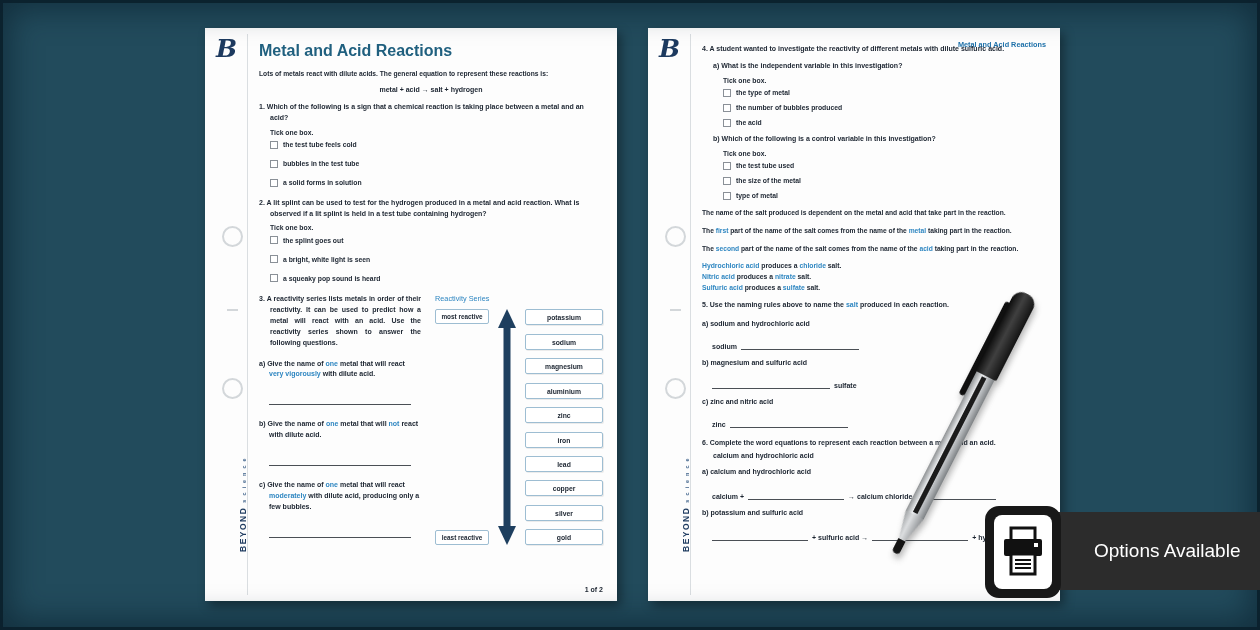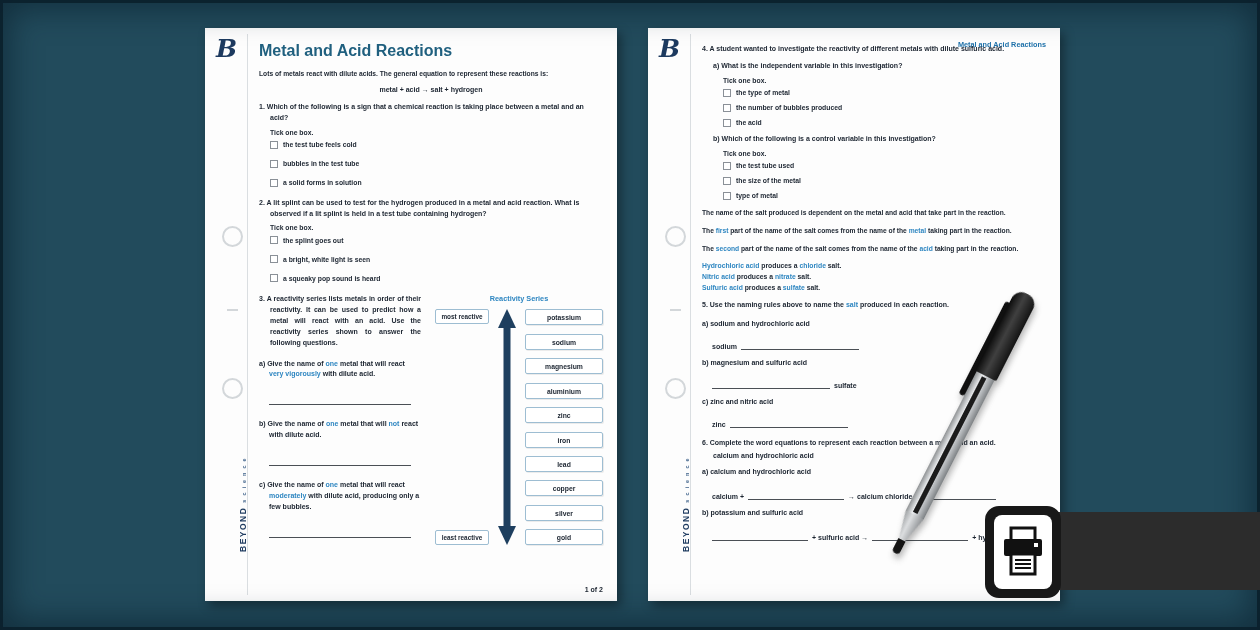--- a/index.html
+++ b/index.html
@@ -53,21 +53,21 @@
   .page-right .opt{ margin-bottom:7px; }
   .acc{ color:#2e86c1; }
 
   
   .q3-wrap{ display:flex; gap:10px; margin-top:12px; }
   .q3-left{ width:162px; }
   .q3-left .q{ text-align:justify; }
   .sub{ margin-top:10px; font-size:7px; font-weight:700; line-height:1.55; padding-left:10px; text-indent:-10px; }
   .ansline{ margin:17px 0 0 10px; width:142px; height:8px; border-bottom:1px solid #4a4f55; }
   .q3-right{ flex:1; padding-left:4px; }
-  .rs-title{ text-align:center; color:#2e86c1; font-size:7.3px; font-weight:700; margin-bottom:6px; }
+  .rs-title{ text-align:left; color:#2e86c1; font-size:7.3px; font-weight:400; margin-bottom:6px; }
   .rs{ display:flex; gap:6px; }
   .rs-labels{ width:54px; height:236px; display:flex; flex-direction:column; justify-content:space-between; }
   .rs-label-box{ border:1px solid #9dbdd2; border-radius:2px; padding:3px 2px; text-align:center;
     font-size:6.4px; font-weight:700; background:#fff; }
   .rs-arrow{ width:24px; display:flex; justify-content:center; }
   .rs-metals{ flex:1; height:236px; display:flex; flex-direction:column; justify-content:space-between; }
   .metal{ height:16px; line-height:15px; border:1px solid #9dbdd2; border-radius:2px; text-align:center;
     font-size:6.8px; font-weight:700; background:#fff; box-shadow:1px 1px 0 rgba(0,0,0,.07); }
   .page-num{ position:absolute; right:14px; bottom:8px; font-size:7px; font-weight:700; }
 
@@ -295,20 +295,21 @@
 <div class="pen">
   <div class="clip"></div>
   <div class="cap"></div>
   <div class="body"></div>
   <div class="ink"></div>
   <div class="neck"></div>
   <div class="tip"></div>
 </div>
 
 <div class="badge-bar">
+  <div class="t2">Options Available</div>
 </div>
 <div class="printer-chip">
   <div class="printer-inner">
     <svg width="44" height="52" viewBox="0 0 44 52">
       <rect x="10" y="2" width="24" height="13" fill="#fff" stroke="#111" stroke-width="3"></rect>
       <rect x="3" y="13" width="38" height="17" rx="2" fill="#111"></rect>
       <rect x="33" y="17" width="4" height="4" fill="#fff"></rect>
       <rect x="10" y="28" width="24" height="20" fill="#fff" stroke="#111" stroke-width="3"></rect>
       <line x1="14" y1="34" x2="30" y2="34" stroke="#111" stroke-width="2"></line>
       <line x1="14" y1="38" x2="30" y2="38" stroke="#111" stroke-width="2"></line>

